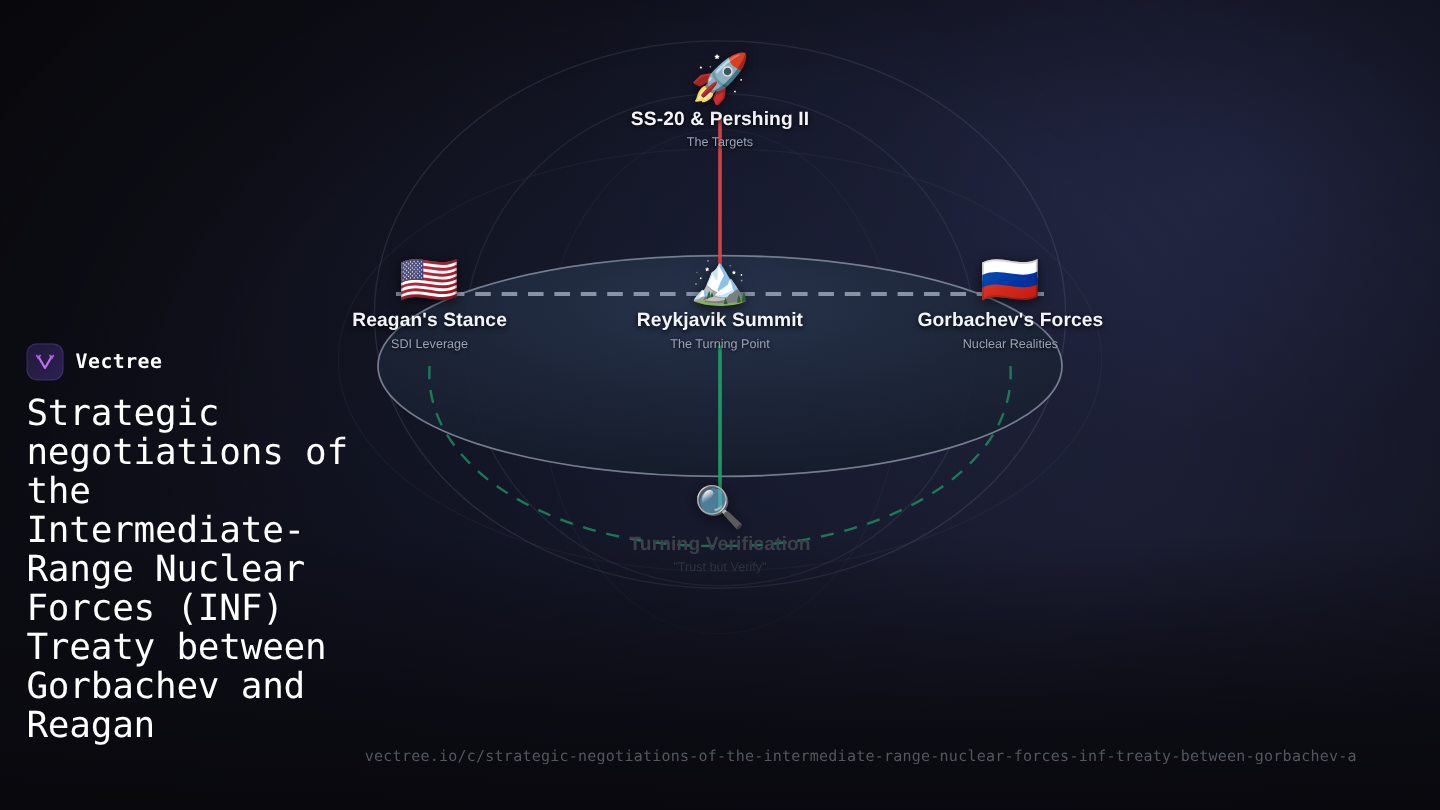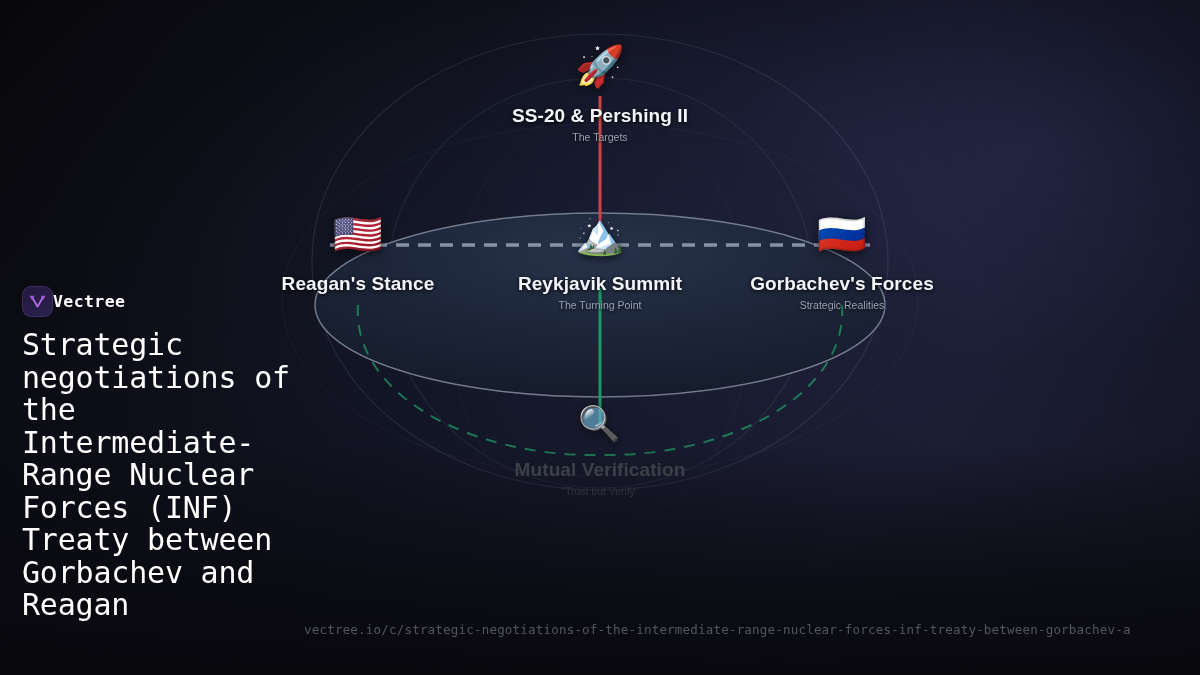--- a/index.html
+++ b/index.html
@@ -67,26 +67,26 @@
     pointer-events: none;
   }
   .node .emoji {
     font-size: 40px;
     line-height: 44px;
     height: 44px;
     display: block;
     filter: drop-shadow(0 2px 5px rgba(0,0,0,0.65));
   }
   .node .title {
-    font-size: 19px;
+    font-size: 16px;
     font-weight: bold;
     color: #f2f4f8;
     letter-spacing: 0.1px;
     text-shadow: 0 1px 4px rgba(0,0,0,0.9);
-    margin-top: 17px;
+    margin-top: 3px;
     white-space: nowrap;
   }
   .node .sub {
     font-size: 10.5px;
     color: #9aa3b4;
     margin-top: 4px;
     white-space: nowrap;
     text-shadow: 0 1px 3px rgba(0,0,0,0.8);
     text-align: center;
   }
@@ -104,20 +104,21 @@
   
   #brandblock {
     position: absolute;
     left: 22px;
     top: 286px;
     width: 300px;
   }
   .brand-row {
     display: flex;
     align-items: center;
+    gap: 10px;
     margin-bottom: 12px;
   }
   .brand-logo {
     width: 31px;
     height: 31px;
     border-radius: 9px;
     background: linear-gradient(145deg, #201a3a 0%, #2b2150 100%);
     box-shadow: 0 0 0 1px rgba(150,90,220,0.22) inset;
     display: flex;
     align-items: center;
@@ -209,37 +210,38 @@
 
   <div class="node node-apex">
     <span class="emoji">🚀</span>
     <div class="title">SS-20 &amp; Pershing II</div>
     <div class="sub">The Targets</div>
   </div>
 
   <div class="node node-left">
     <span class="emoji">🇺🇸</span>
     <div class="title">Reagan's Stance</div>
+    <div class="sub">SDI Leverage</div>
   </div>
 
   <div class="node node-center">
     <span class="emoji">🏔️</span>
     <div class="title">Reykjavik Summit</div>
     <div class="sub">The Turning Point</div>
   </div>
 
   <div class="node node-right">
     <span class="emoji">🇷🇺</span>
     <div class="title">Gorbachev's Forces</div>
-    <div class="sub">Strategic Realities</div>
+    <div class="sub">Nuclear Realities</div>
   </div>
 
   <div class="node node-bottom">
     <span class="emoji">🔍</span>
-    <div class="title">Mutual Verification</div>
+    <div class="title">Turning Verification</div>
     <div class="sub">"Trust but Verify"</div>
   </div>
 
   <div id="brandblock">
     <div class="brand-row">
       <div class="brand-logo">
         <svg width="19" height="19" viewBox="0 0 24 24" xmlns="http://www.w3.org/2000/svg">
           <path d="M5 6.5 L12 18.5 L19 6.5" fill="none" stroke="#c06ef0" stroke-width="2.3" stroke-linecap="round" stroke-linejoin="round"></path>
           <path d="M3.2 5.2 L5 8.4" fill="none" stroke="#b05ce5" stroke-width="1.7" stroke-linecap="round"></path>
           <path d="M6.9 5.2 L5.2 8.4" fill="none" stroke="#b05ce5" stroke-width="1.7" stroke-linecap="round"></path>

